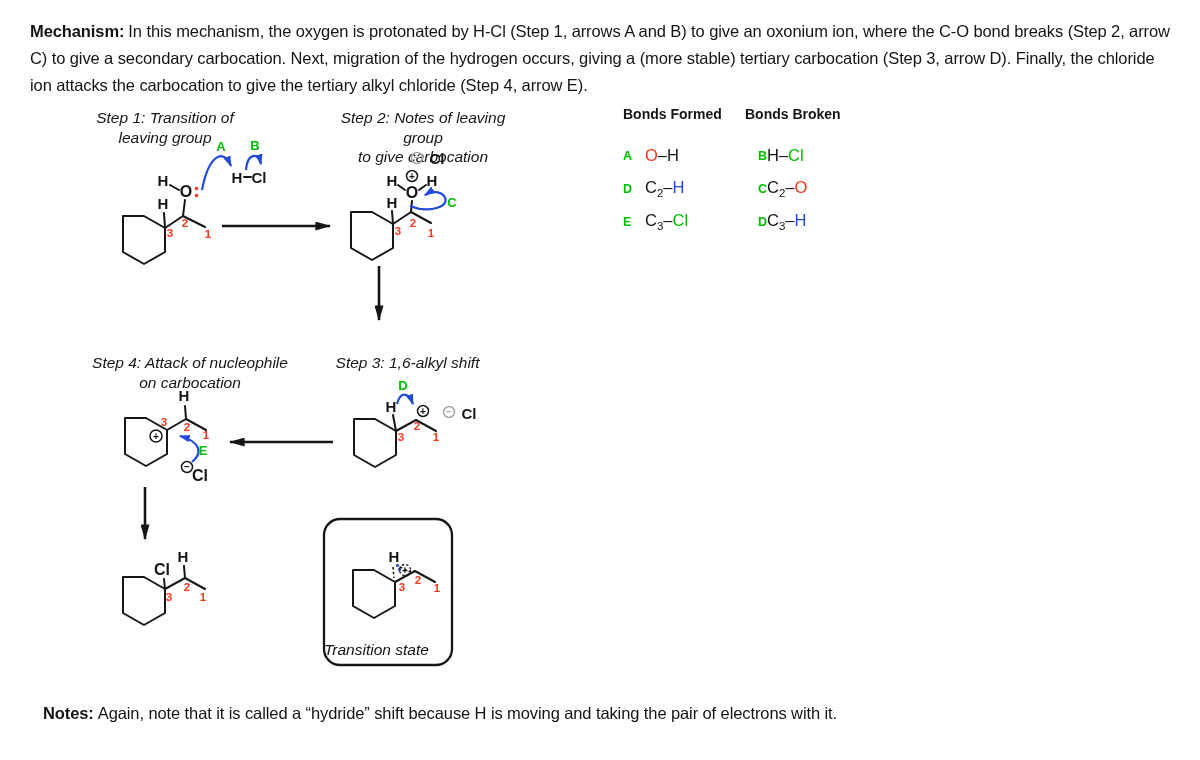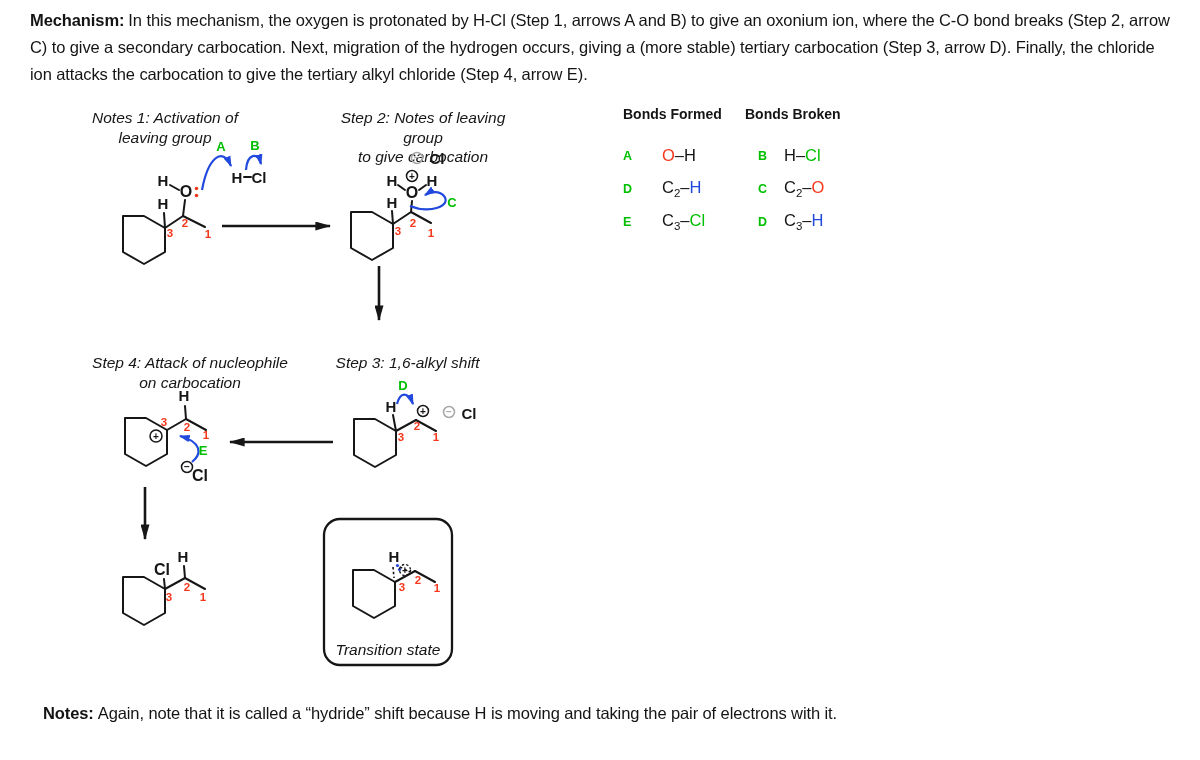--- a/index.html
+++ b/index.html
@@ -1,29 +1,29 @@
 <!DOCTYPE html>
 <html><head>
 <meta charset="utf-8">
 <style>
   html,body{margin:0;padding:0;background:#ffffff;}
   body{font-family:"Liberation Sans",sans-serif;color:#141414;}
   .canvas{position:relative;width:1200px;height:760px;background:#ffffff;overflow:hidden;}
-  .para{position:absolute;left:30px;top:7px;width:1150px;font-size:16.5px;line-height:27px;letter-spacing:-0.1px;}
+  .para{position:absolute;left:30px;top:18px;width:1150px;font-size:16.5px;line-height:27px;letter-spacing:-0.1px;}
   .para .lead{font-weight:bold;margin-right:4px;}
   .notes-para{top:700px;margin-left:13px;}
   .stitle{position:absolute;font-style:italic;font-size:15.5px;line-height:19.5px;text-align:center;color:#161616;}
   .bonds{position:absolute;top:106px;}
   .bonds-title{font-weight:bold;font-size:14px;margin-bottom:17px;white-space:nowrap;}
   .bond-row{display:flex;align-items:center;height:33px;}
   .bletter{width:22px;font-weight:bold;font-size:12.5px;color:#00bf00;}
-  .bformula{font-size:16.5px;white-space:nowrap;margin-left:17px;}
+  .bformula{font-size:16.5px;white-space:nowrap;}
   .bformula sub{font-size:11.5px;}
   .red{color:#f5371c;} .blue{color:#2149dd;} .green{color:#00bf00;} .dark{color:#141414;}
-  .ts-label{position:absolute;left:324px;top:641px;width:128px;text-align:center;font-style:italic;font-size:15.5px;}
+  .ts-label{position:absolute;left:324px;top:641px;width:128px;text-align:left;font-style:italic;font-size:15.5px;}
   svg{position:absolute;overflow:visible;}
   .ring{fill:none;stroke:#161616;stroke-width:2;stroke-linejoin:round;}
   .bond{stroke:#161616;stroke-width:2;fill:none;stroke-linecap:round;}
   .dashbond{stroke:#161616;stroke-width:1.6;fill:none;stroke-dasharray:2.5 2.3;}
   .carrow{stroke:#2149dd;stroke-width:2.2;fill:none;}
   .sarrow{stroke:#161616;stroke-width:2.6;fill:none;}
   .chg{stroke:#161616;stroke-width:1.5;fill:none;}
   .chg-gray{stroke:#a6a6a6;stroke-width:1.5;fill:none;}
   .chg-dash{stroke:#161616;stroke-width:1.4;fill:none;stroke-dasharray:2.4 2;}
   text{font-family:"Liberation Sans",sans-serif;}
@@ -36,21 +36,21 @@
   .fo{fill:#f5371c;} .fb{fill:#2149dd;} .fg{fill:#00bf00;} .fgy{fill:#a6a6a6;}
 </style>
 </head>
 <body>
 
 <div class="canvas">
 
   <div class="para"><span class="lead">Mechanism:</span><span>In this mechanism, the oxygen is protonated by H-Cl (Step 1, arrows A and B) to give an oxonium ion, where the C-O bond breaks (Step 2, arrow C) to give a secondary carbocation. Next, migration of the hydrogen occurs, giving a (more stable) tertiary carbocation (Step 3, arrow D). Finally, the chloride ion attacks the carbocation to give the tertiary alkyl chloride (Step 4, arrow E).</span></div>
 
   <div class="stitle" style="left:85px;top:108px;width:160px;">
-    <div>Notes 1: Activation of</div>
+    <div>Step 1: Transition of</div>
     <div>leaving group</div>
   </div>
   <div class="stitle" style="left:328px;top:108px;width:190px;">
     <div>Step 2: Notes of leaving group</div>
     <div>to give carbocation</div>
   </div>
   <div class="stitle" style="left:85px;top:353px;width:210px;">
     <div>Step 4: Attack of nucleophile</div>
     <div>on carbocation</div>
   </div>

